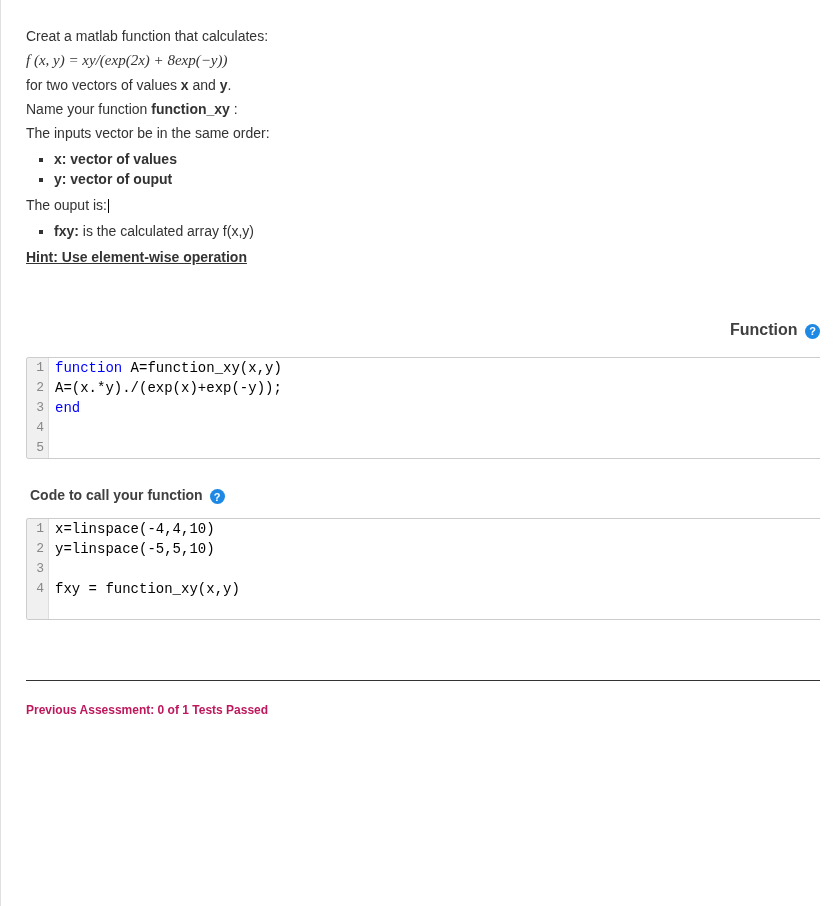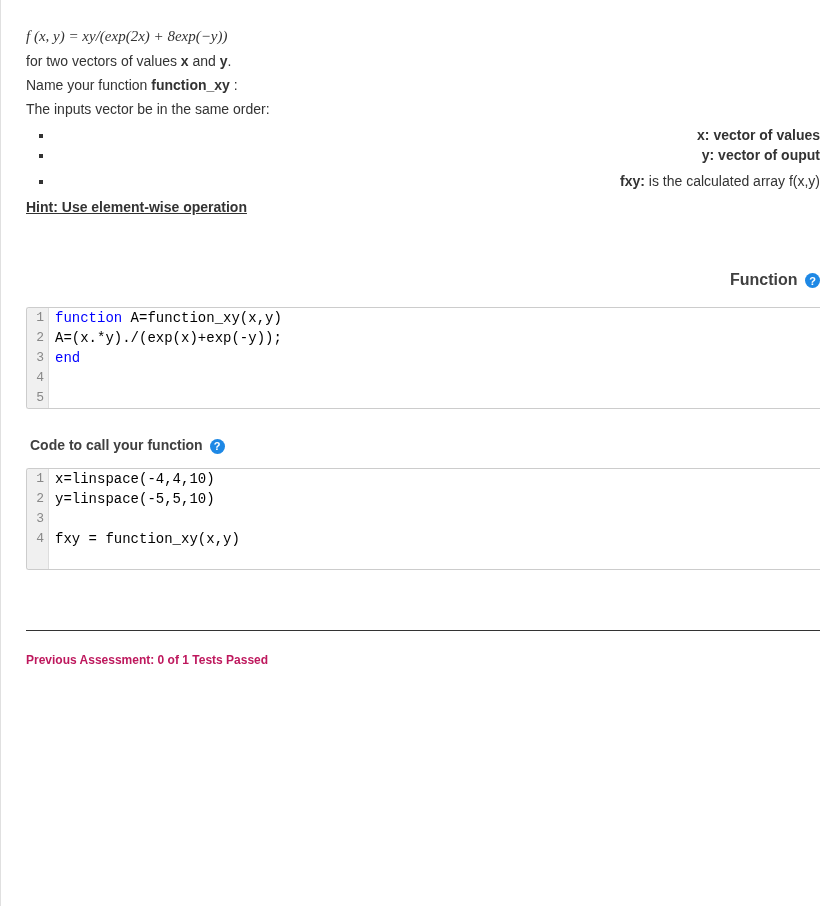--- a/index.html
+++ b/index.html
@@ -28,21 +28,20 @@
     color: #404040;
   }
   ul.bullets {
     list-style-type: square;
     margin: 10px 0 10px 28px;
     padding: 0;
   }
   ul.bullets li {
     margin: 4px 0;
     color: #333;
-    text-align: right;
   }
   .bold {
     font-weight: bold;
   }
   .hint {
     font-weight: bold;
     text-decoration: underline;
     margin-top: 14px;
   }
   h3.section {
@@ -120,34 +119,36 @@
     height:14px;
     background:#000;
     vertical-align:middle;
     margin-left:1px;
   }
 </style>
 </head>
 <body>
 
 <div class="intro">
+  <p>Creat a matlab function that calculates:</p>
   <p class="formula">f (x, y) = xy/(exp(2x) + 8exp(−y))</p>
   <p>
     <span>for two vectors of values </span><span class="bold">x</span><span> and </span><span class="bold">y</span><span>.</span>
   </p>
   <p>
     <span>Name your function </span><span class="bold">function_xy</span><span> :</span>
   </p>
   <p>The inputs vector be in the same order:</p>
 
   <ul class="bullets">
     <li><span class="bold">x: vector of values</span></li>
     <li><span class="bold">y: vector of ouput</span></li>
   </ul>
 
+  <p><span class="caret">The ouput is:</span></p>
 
   <ul class="bullets">
     <li><span class="bold">fxy:</span><span> is the calculated array f(x,y)</span></li>
   </ul>
 
   <p class="hint">Hint: Use element-wise operation</p>
 </div>
 
 <h3 class="section">
   <span>Function</span>

